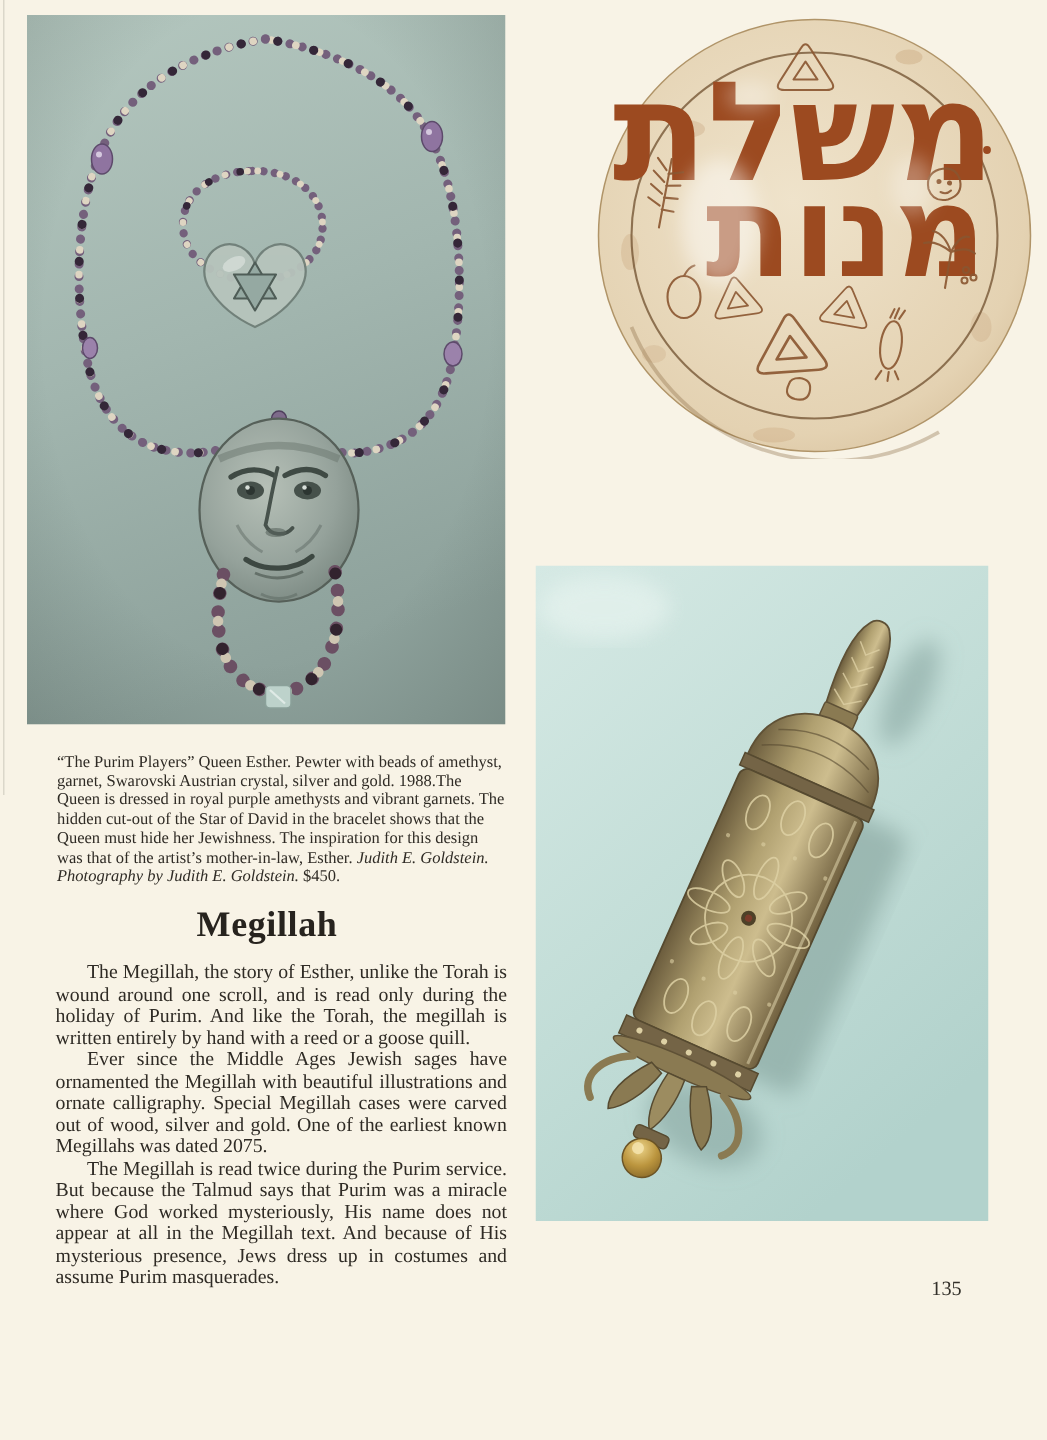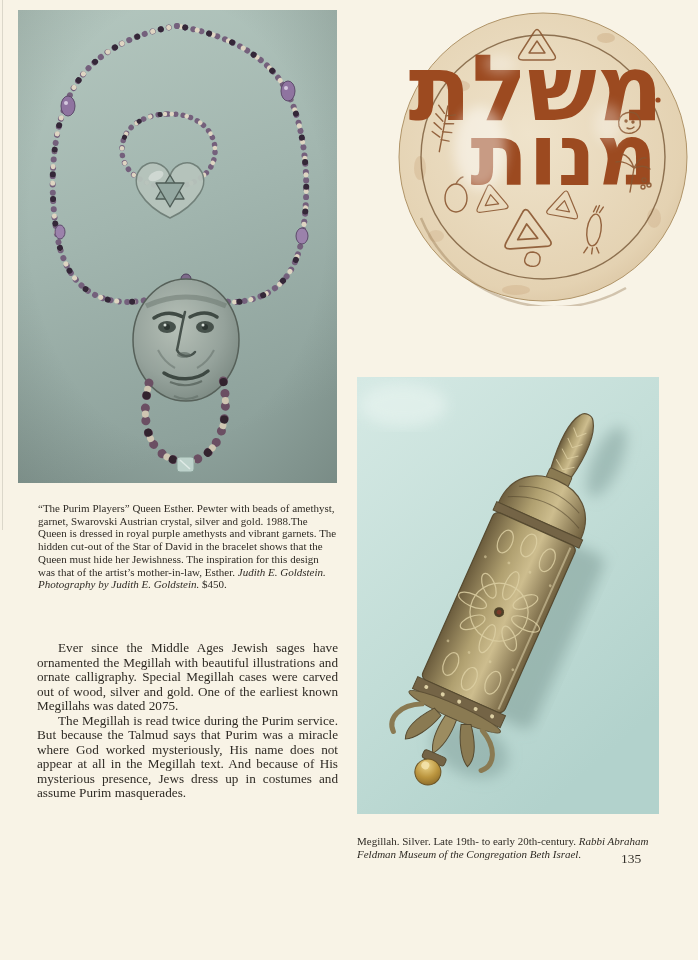--- a/index.html
+++ b/index.html
@@ -119,22 +119,24 @@
       </g>
       <g>
         <rect x="159" y="447" width="17" height="15" rx="3" fill="#bdd2cb" stroke="#8ba19a"></rect>
         <path d="M162,450 L172,459" stroke="#e8f1ed" stroke-width="1.5" opacity="0.8"></path>
       </g>
     </svg>
   </div>
 
   <p class="caption" style="left:38px; top:491px; width:299px;"><span>“The Purim Players” Queen Esther. Pewter with beads of amethyst, garnet, Swarovski Austrian crystal, silver and gold. 1988.The Queen is dressed in royal purple amethysts and vibrant garnets. The hidden cut-out of the Star of David in the bracelet shows that the Queen must hide her Jewishness. The inspiration for this design was that of the artist’s mother-in-law, Esther. </span><span class="it">Judith E. Goldstein. Photography by Judith E. Goldstein.</span><span> $450.</span></p>
 
+  <h1 class="heading" style="top:604px; margin:0;">Megillah</h1>
 
   <div class="bodytext" style="top:641px;">
+    <p>The Megillah, the story of Esther, unlike the Torah is wound around one scroll, and is read only during the holiday of Purim. And like the Torah, the megillah is written entirely by hand with a reed or a goose quill.</p>
     <p>Ever since the Middle Ages Jewish sages have ornamented the Megillah with beautiful illustrations and ornate calligraphy. Special Megillah cases were carved out of wood, silver and gold. One of the earliest known Megillahs was dated 2075.</p>
     <p>The Megillah is read twice during the Purim service. But because the Talmud says that Purim was a miracle where God worked mysteriously, His name does not appear at all in the Megillah text. And because of His mysterious presence, Jews dress up in costumes and assume Purim masquerades.</p>
   </div>
 
   <div class="photo" style="left:396px; top:8px;">
     <svg width="294" height="298" viewBox="0 0 294 298">
       <defs>
         <radialGradient id="plateGrad" cx="0.45" cy="0.42" r="0.75">
           <stop offset="0" stop-color="#efe3cb"></stop>
           <stop offset="0.72" stop-color="#e4d2b2"></stop>
@@ -325,16 +327,15 @@
           <path d="M118,358 C98,368 92,385 103,395" stroke="#8a7a52" stroke-width="5" fill="none" stroke-linecap="round"></path>
           <path d="M184,358 C204,368 210,385 199,395" stroke="#8a7a52" stroke-width="5" fill="none" stroke-linecap="round"></path>
           <rect x="139" y="398" width="24" height="9" rx="3" fill="#746446" stroke="#564a30"></rect>
           <circle cx="151" cy="418" r="13" fill="url(#gold)" stroke="#6b5426"></circle>
           <circle cx="146" cy="413" r="4" fill="#f4e4ae" opacity="0.85"></circle>
         </g>
       </g>
     </svg>
   </div>
 
-  <p class="caption" style="left:357px; top:824px; width:310px;"><span>Megillah. Silver. Late 19th- to early 20th-century. </span><span class="it">Rabbi Abraham Feldman Museum of the Congregation Beth Israel.</span></p>
 
   <div class="pagenum">135</div>
 </div>
 
 </body></html>

